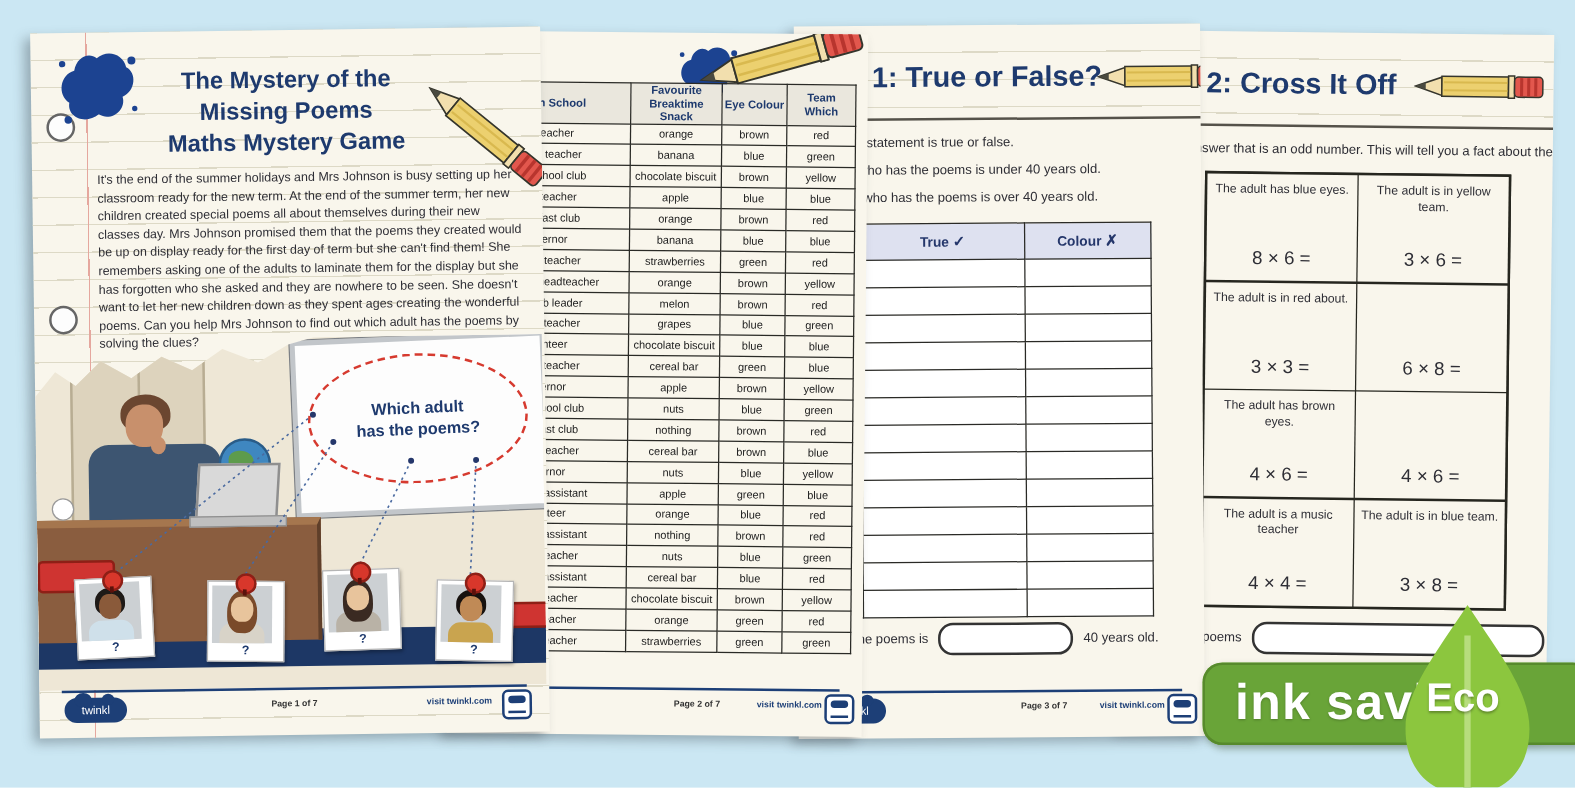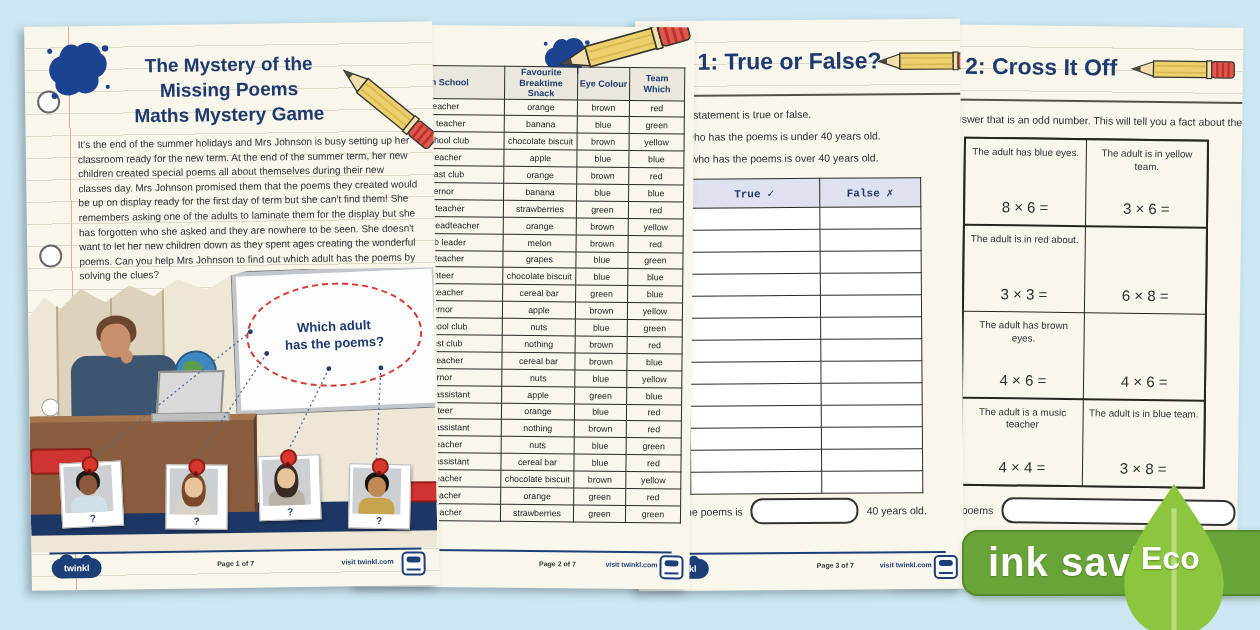--- a/index.html
+++ b/index.html
@@ -2,21 +2,21 @@
 <html><head>
 <meta charset="utf-8">
 <style>
   html,body{margin:0;padding:0;}
   body{font-family:"Liberation Sans",sans-serif;}
   .stage{position:relative;width:1260px;height:630px;overflow:hidden;background:#cbe7f3;}
   .page{position:absolute;background:#f9f6ec;overflow:hidden;box-shadow:-5px 4px 9px rgba(60,70,80,.38);}
   
   .pfoot-line{position:absolute;left:18px;right:18px;bottom:36px;height:2px;background:#1d3f77;}
   .pfoot{position:absolute;left:0;right:0;bottom:8px;height:26px;font-size:7px;color:#222;}
-  .cloud-logo{position:absolute;left:20px;top:2px;width:50px;height:20px;background:#1d3f77;border-radius:10px;color:#fff;font-weight:bold;font-size:9px;text-align:center;line-height:20px;}
+  .cloud-logo{position:absolute;left:20px;top:2px;width:50px;height:20px;background:#1d3f77;border-radius:10px;color:#fff;font-weight:normal;font-size:9px;text-align:center;line-height:20px;}
   .cloud-logo:before{content:"";position:absolute;left:8px;top:-4px;width:14px;height:12px;background:#1d3f77;border-radius:50%;}
   .cloud-logo:after{content:"";position:absolute;right:10px;top:-3px;width:10px;height:9px;background:#1d3f77;border-radius:50%;}
   .cloud-logo span{position:relative;z-index:2;}
   .pnum{position:absolute;left:50%;top:6px;transform:translateX(-50%);font-weight:bold;color:#333;}
   .pnum.shift{left:calc(50% + 34px);}
   .visit{position:absolute;right:46px;top:6px;font-weight:bold;color:#1d3f77;}
   .visit.tight{right:32px;}
   .stamp{position:absolute;right:14px;top:0;width:20px;height:20px;border:2px solid #1d3f77;border-radius:5px;background:#fff;}
   .stamp.tight{right:6px;}
   .stamp i{position:absolute;left:3px;top:3px;width:14px;height:6px;background:#1d3f77;border-radius:4px;}
@@ -84,21 +84,21 @@
   .data-table{position:absolute;left:8px;top:40px;border-collapse:collapse;table-layout:fixed;}
   .data-table th,.data-table td{border:1.4px solid #2a2a26;text-align:center;overflow:hidden;white-space:nowrap;}
   .data-table th{background:#eae7dd;color:#1e3a6e;font-size:9px;font-weight:bold;height:26px;white-space:normal;line-height:10.5px;padding:0 1px;}
   .data-table td{font-size:8.8px;color:#222;height:15.9px;padding:0 1px;}
   .c0{width:134px;} .c1{width:73px;} .c2{width:52px;} .c3{width:55px;}
   
   .p3{left:637px;top:20px;width:325px;height:570px;transform:rotate(-0.4deg);z-index:20;}
   .p3 .clue-title{left:6px;top:28px;}
   .instr3{position:absolute;left:-44px;width:500px;font-size:10.5px;color:#2e2e35;white-space:nowrap;}
   .tf-table{position:absolute;left:-40px;top:158px;border-collapse:collapse;table-layout:fixed;}
-  .tf-table th,.tf-table td{border:1.6px solid #2a2a26;font-family:Liberation Mono, monospace;}
+  .tf-table th,.tf-table td{border:1.6px solid #2a2a26;}
   .tf-table th{background:#dee1f0;color:#25376b;font-size:11px;font-weight:bold;height:26px;}
   .tf-table th.stmt-h{background:#25376b;}
   .tf-table td{height:19px;background:#fff;}
   .colw-s{width:100px;} .colw-t{width:140px;} .colw-f{width:106px;}
   .mark{font-size:12px;}
   
   .p4{left:900px;top:26px;width:340px;height:560px;transform:rotate(0.7deg);z-index:10;}
   .p4 .clue-title{left:6px;top:28px;}
   .instr4{position:absolute;left:-140px;top:88px;width:700px;font-size:10.5px;color:#2e2e35;white-space:nowrap;}
   .cards{position:absolute;left:62px;top:112px;width:241px;display:grid;grid-template-columns:1fr 1fr;border:2px solid #26261f;background:#26261f;grid-gap:1.5px;}
@@ -193,21 +193,21 @@
         </svg>
     </div>
     <div class="instr3" style="top:88px">Decide whether each statement is true or false.</div>
     <div class="instr3" style="top:110px">If it is true, the adult who has the poems is under 40 years old.</div>
     <div class="instr3" style="top:132px">If it is false, the adult who has the poems is over 40 years old.</div>
     <table class="tf-table">
       <thead>
         <tr>
           <th class="stmt-h colw-s"></th>
           <th class="colw-t"><span>True</span> <span class="mark">✓</span></th>
-          <th class="colw-f"><span>False</span> <span class="mark">✗</span></th>
+          <th class="colw-f"><span>Colour</span> <span class="mark">✗</span></th>
         </tr>
       </thead>
       <tbody>
           <tr>
             <td></td>
             <td></td>
             <td></td>
           </tr>
           <tr>
             <td></td>

